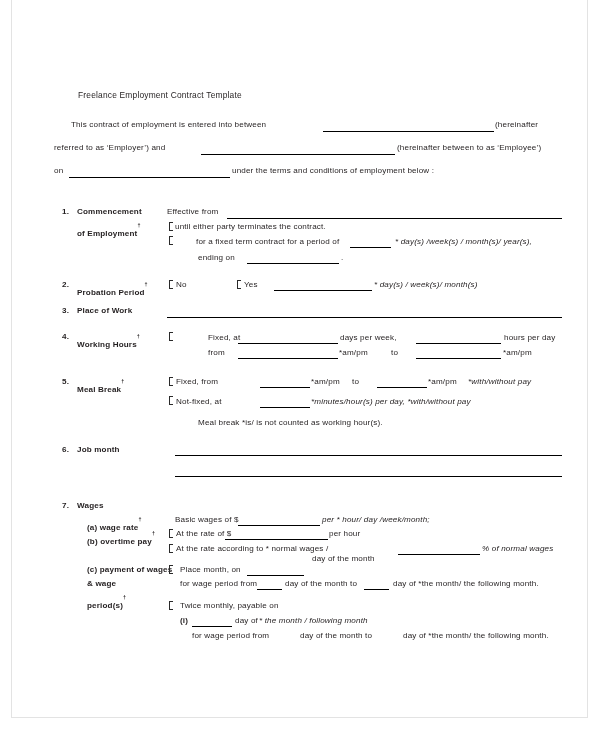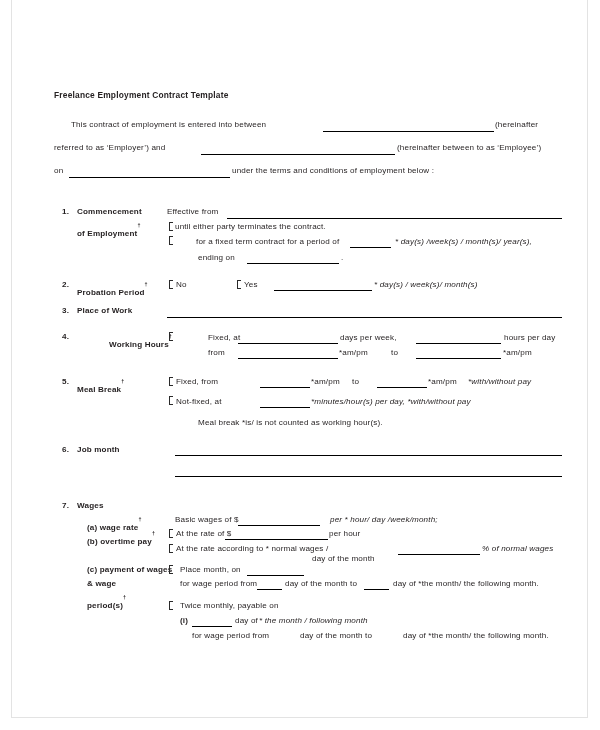--- a/index.html
+++ b/index.html
@@ -32,21 +32,21 @@
   
   .rule{position:absolute;height:0;border-bottom:1px solid #000;}
   
   .cbx{
     position:absolute;
     width:3px;height:7px;
     border-left:1px solid #2a2a2a;
     border-top:1px solid #2a2a2a;
     border-bottom:1px solid #2a2a2a;
   }
-  .title{font-size:8.4px;font-weight:bold;letter-spacing:.2px;}
+  .title{font-size:8.4px;font-weight:normal;letter-spacing:.2px;margin-left:24px;}
 </style>
 </head>
 <body>
 
 <div class="page">
   <div class="doc">
 
     <div class="t title" style="left:42px;top:91px;">Freelance Employment Contract Template</div>
 
     <div class="t" style="left:59px;top:121px;">This contract of employment is entered into between</div>
@@ -93,21 +93,21 @@
     <div class="t" style="left:232px;top:281px;">Yes</div>
     <div class="rule" style="left:262px;top:290px;width:98px;"></div>
     <div class="t i" style="left:362px;top:281px;">* day(s) / week(s)/ month(s)</div>
 
     <div class="t b" style="left:50px;top:307px;">3.</div>
     <div class="t b" style="left:65px;top:307px;">Place of Work</div>
     <div class="rule" style="left:155px;top:317px;width:395px;"></div>
 
     <div class="t b" style="left:50px;top:333px;">4.</div>
     <div style="position:absolute;left:65px;top:333px;">
-      <span class="t b" style="position:relative;margin-left:32px;">Working Hours</span><span class="t b sup" style="position:relative;top:-3px;">†</span>
+      <span class="t b" style="position:relative;">Working Hours</span><span class="t b sup" style="position:relative;top:-3px;">†</span>
     </div>
 
     <div class="cbx" style="left:157px;top:332px;"></div>
     <div class="t" style="left:164px;top:334px;margin-left:32px;">Fixed, at</div>
     <div class="rule" style="left:226px;top:343px;width:100px;"></div>
     <div class="t" style="left:328px;top:334px;">days per week,</div>
     <div class="rule" style="left:404px;top:343px;width:85px;"></div>
     <div class="t" style="left:492px;top:334px;">hours per day</div>
 
     <div class="t" style="left:196px;top:349px;">from</div>
@@ -144,21 +144,21 @@
     <div class="rule" style="left:163px;top:476px;width:387px;"></div>
 
     <div class="t b" style="left:50px;top:502px;">7.</div>
     <div class="t b" style="left:65px;top:502px;">Wages</div>
 
     <div style="position:absolute;left:75px;top:516px;">
       <span class="t b" style="position:relative;">(a) wage rate</span><span class="t b sup" style="position:relative;top:-3px;">†</span>
     </div>
     <div class="t" style="left:163px;top:516px;">Basic wages of $</div>
     <div class="rule" style="left:226px;top:525px;width:82px;"></div>
-    <div class="t i" style="left:310px;top:516px;margin-left:8px;">per * hour/ day /week/month;</div>
+    <div class="t i" style="left:310px;top:516px;">per * hour/ day /week/month;</div>
 
     <div style="position:absolute;left:75px;top:530px;">
       <span class="t b" style="position:relative;">(b) overtime pay</span><span class="t b sup" style="position:relative;top:-3px;">†</span>
     </div>
     <div class="cbx" style="left:157px;top:529px;"></div>
     <div class="t" style="left:164px;top:530px;">At the rate of $</div>
     <div class="rule" style="left:213px;top:539px;width:103px;"></div>
     <div class="t" style="left:317px;top:530px;">per hour</div>
 
     <div class="cbx" style="left:157px;top:544px;"></div>

